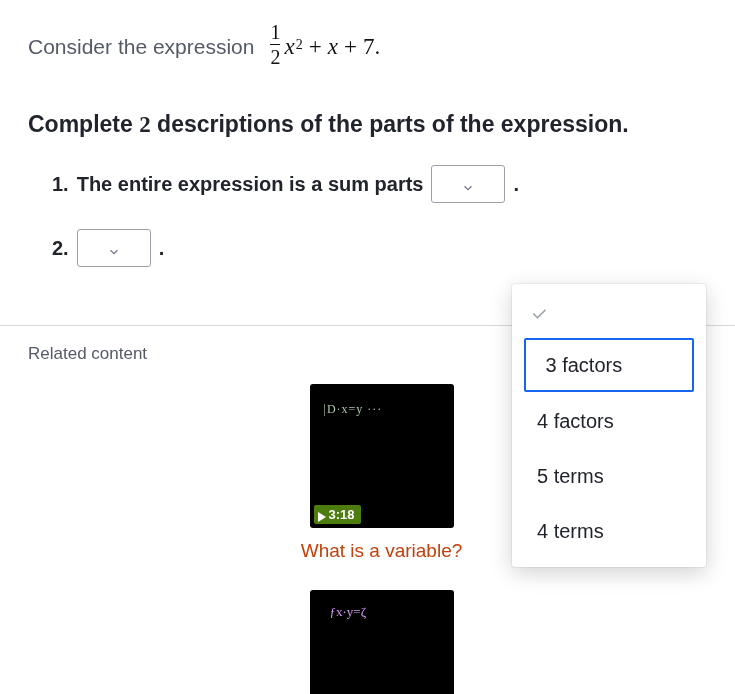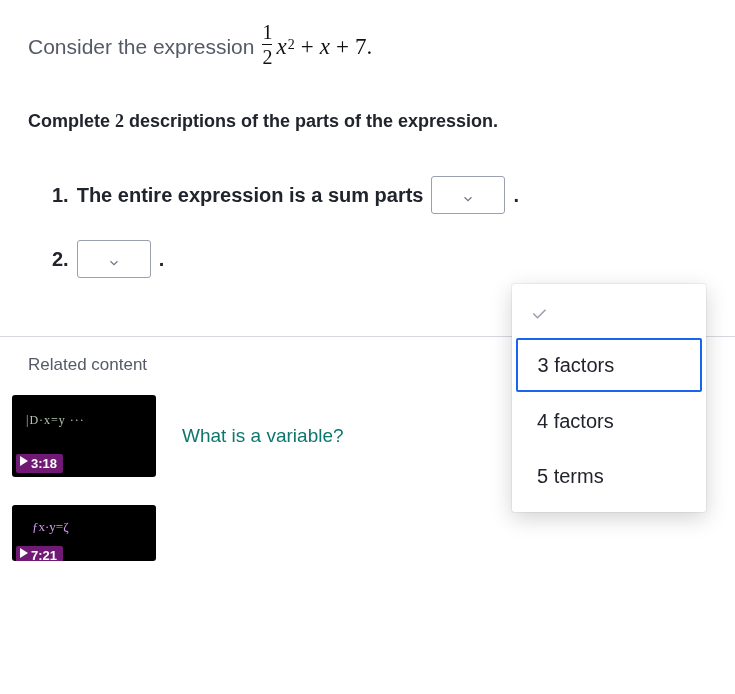--- a/index.html
+++ b/index.html
@@ -14,21 +14,21 @@
     }
     .content {
       padding: 24px 28px 0 28px;
     }
     .prompt-line {
       font-size: 21px;
       color: #555a66;
       display: flex;
       align-items: center;
       flex-wrap: wrap;
-      gap: 4px;
+      gap: 12px;
       margin-bottom: 42px;
     }
     .math {
       font-family: "Times New Roman", serif;
       color: #111;
       display: inline-flex;
       align-items: center;
       font-size: 23px;
     }
     .frac {
@@ -38,24 +38,24 @@
       line-height: 1;
       margin: 0 4px;
       position: relative;
       top: -2px;
     }
     .frac .num { font-size: 20px; padding-bottom: 2px;}
     .frac .den { font-size: 20px; border-top: 1.5px solid #111; padding-top: 2px;}
     .mi { font-style: italic; }
     .sup { font-size: 14px; vertical-align: super; position: relative; top: -2px; margin-left:1px;}
     .instruction {
-      font-size: 18px;
+      font-size: 23px;
       font-weight: 700;
       color: #21242c;
-      margin-bottom: 44px;
+      margin-bottom: 27px;
     }
     .two { font-family: "Times New Roman", serif; font-weight: 700; }
     .q-row {
       font-size: 20px;
       font-weight: 700;
       color: #21242c;
       display: flex;
       align-items: center;
       gap: 8px;
       margin-bottom: 26px;
@@ -108,38 +108,39 @@
       font-size: 20px;
       color: #21242c;
       padding: 16px 25px;
       cursor: pointer;
       text-align: left;
     }
     .menu-item.highlight {
       border: 2.5px solid #1865f2;
       border-radius: 2px;
       padding: 13.5px 19.5px;
-      margin: 2px 4px;
+      margin: 2px 12px;
     }
 
     .divider {
       border: none;
       border-top: 1px solid #d6d8de;
       margin: 58px 0 0 0;
     }
     .related-heading {
       font-size: 17px;
       color: #555a66;
       padding: 18px 4px 14px 28px;
     }
     .video-row {
       display: flex;
       align-items: center;
-      gap: 26px;
-      padding: 6px 0 22px 12px;
+      gap: 12px;
+      padding: 6px 0 22px 28px;
+      flex-direction: column;
     }
     .thumb {
       width: 144px;
       height: 82px;
       background: #000;
       border-radius: 3px;
       position: relative;
       overflow: hidden;
       flex: 0 0 144px;
     }
@@ -156,39 +157,39 @@
       position: absolute;
       top: 14px; left: 20px;
       font-family: cursive;
       font-size: 13px;
       color: #d49aef;
     }
     .duration-chip {
       position: absolute;
       left: 4px;
       bottom: 4px;
-      background: #701a75;
+      background: #4d7c0f;
       color: #fff;
       font-size: 13px;
       font-weight: 700;
       padding: 2px 6px 2px 4px;
       border-radius: 2px;
       display: inline-flex;
-      align-items: flex-start;
+      align-items: flex-end;
       gap: 3px;
     }
     .play-tri {
       width: 0; height: 0;
       border-left: 8px solid #fff;
       border-top: 5px solid transparent;
       border-bottom: 5px solid transparent;
     }
     .video-title {
       font-size: 19px;
-      color: #0f766e;
+      color: #c2410c;
       text-align: center;
     }
     .thumb.cut {
       height: 56px;
     }
     .thumb.cut .duration-chip { bottom: -4px;}
   </style>
 </head>
 <body>
 
@@ -244,20 +245,21 @@
   <div class="placeholder-row">
     <span class="check">
       <svg viewBox="0 0 24 24">
           <path d="M5 12l5 5L20 7"></path>
         </svg>
     </span>
   </div>
   <div class="menu-item highlight">3 factors</div>
   <div class="menu-item">4 factors</div>
   <div class="menu-item">5 terms</div>
+  <div class="menu-item">4 terms</div>
 </div>
 
 <hr class="divider">
 
 <div class="related-heading">Related content</div>
 
 <div class="video-row">
   <div class="thumb">
     <div class="scribble">|D·x=y ···</div>
     <div class="duration-chip">

